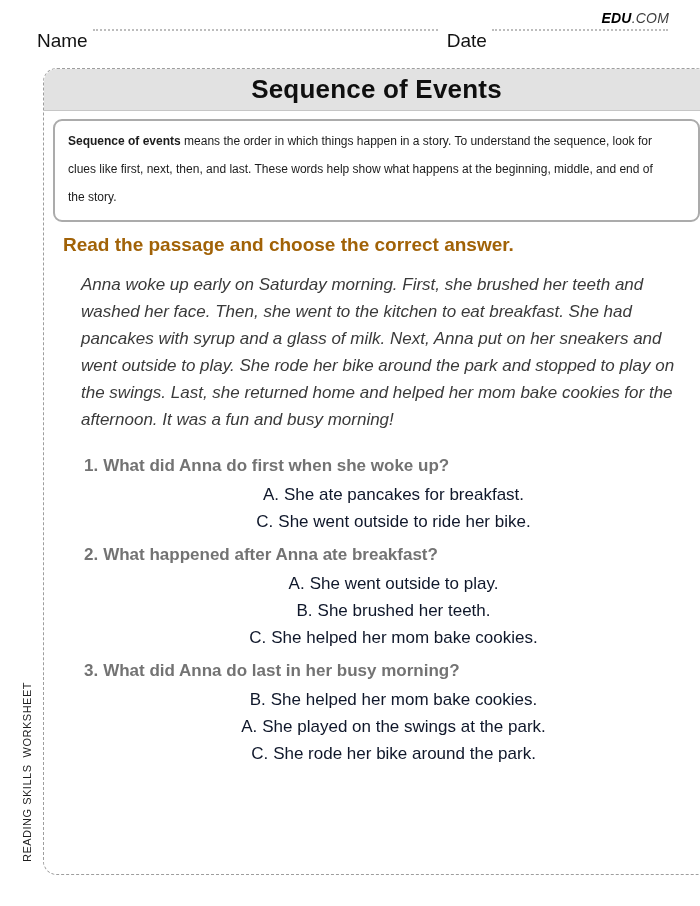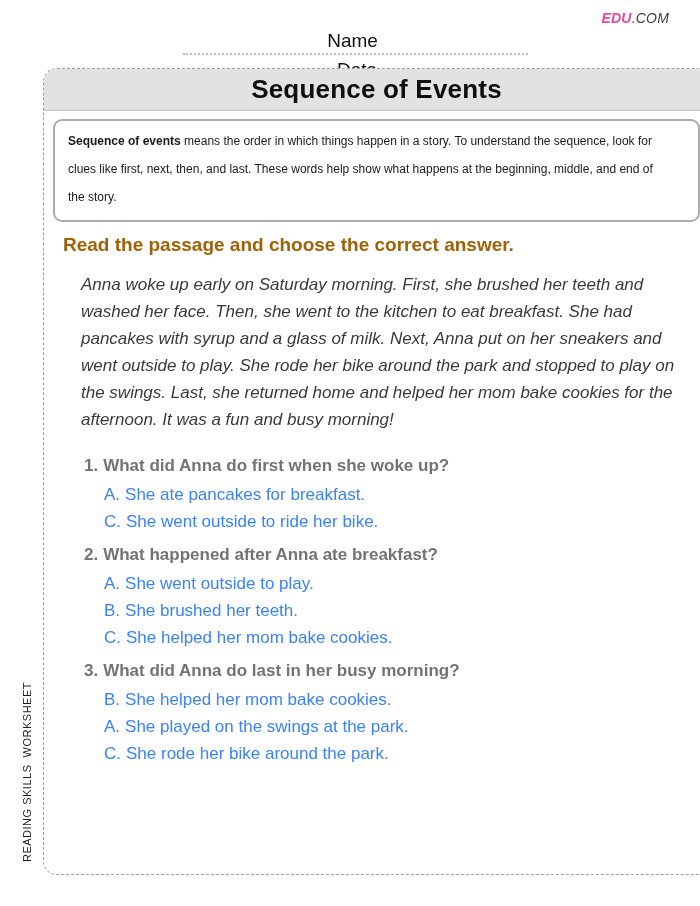--- a/index.html
+++ b/index.html
@@ -5,24 +5,24 @@
   * { margin:0; padding:0; box-sizing:border-box; }
   html,body { background:#ffffff; }
   body {
     width:700px; height:906px; position:relative; overflow:hidden;
     font-family:"Liberation Sans", sans-serif; color:#1b1b1b;
   }
   .logo {
     position:absolute; top:10px; right:31px;
     font-style:italic; font-size:14px; letter-spacing:0.2px; color:#3d3d3d;
   }
-  .logo .logo-bold { font-weight:bold; color:#ec4899; }
+  .logo .logo-bold { font-weight:bold; color:#000000; }
   .fields-row {
     position:absolute; top:29px; left:37px; width:631px;
-    display:flex; align-items:center;flex-direction:column;
+    display:flex; align-items:flex-start;
   }
   .field-label { font-size:19px; color:#121212; line-height:24px; }
   .blank-line {
     border-bottom:2px dotted #bdbdbd; height:1px; margin:0 0 3px 5px;
   }
   .name-line { width:345px; }
   .date-label { margin-left:9px; }
   .date-line { flex:1; }
 
   .card {
@@ -52,21 +52,21 @@
 
   .passage {
     margin:13px 34px 0 37px;
     font-style:italic; font-size:17px; line-height:27px; color:#3a3a3a;
   }
 
   .questions { margin:19px 26px 0 40px; }
   .question { margin-bottom:6px; }
   .q-head { font-size:17px; font-weight:bold; color:#737373; line-height:27px; margin-bottom:2px; }
   .q-num { margin-right:5px; }
-  .option { font-size:17px; color:#3b82f6; line-height:27px; padding-left:20px; }
+  .option { font-size:17px; color:#0f172a; line-height:27px; padding-left:20px;text-align:center; }
   .opt-letter { margin-right:5px; }
 
   .sidebar-label {
     position:absolute; left:21px; top:862px;
     transform:rotate(-90deg); transform-origin:0 0;
     font-size:11px; letter-spacing:0.5px; color:#1e1e1e;
     white-space:pre;
   }
 </style>
 </head>

